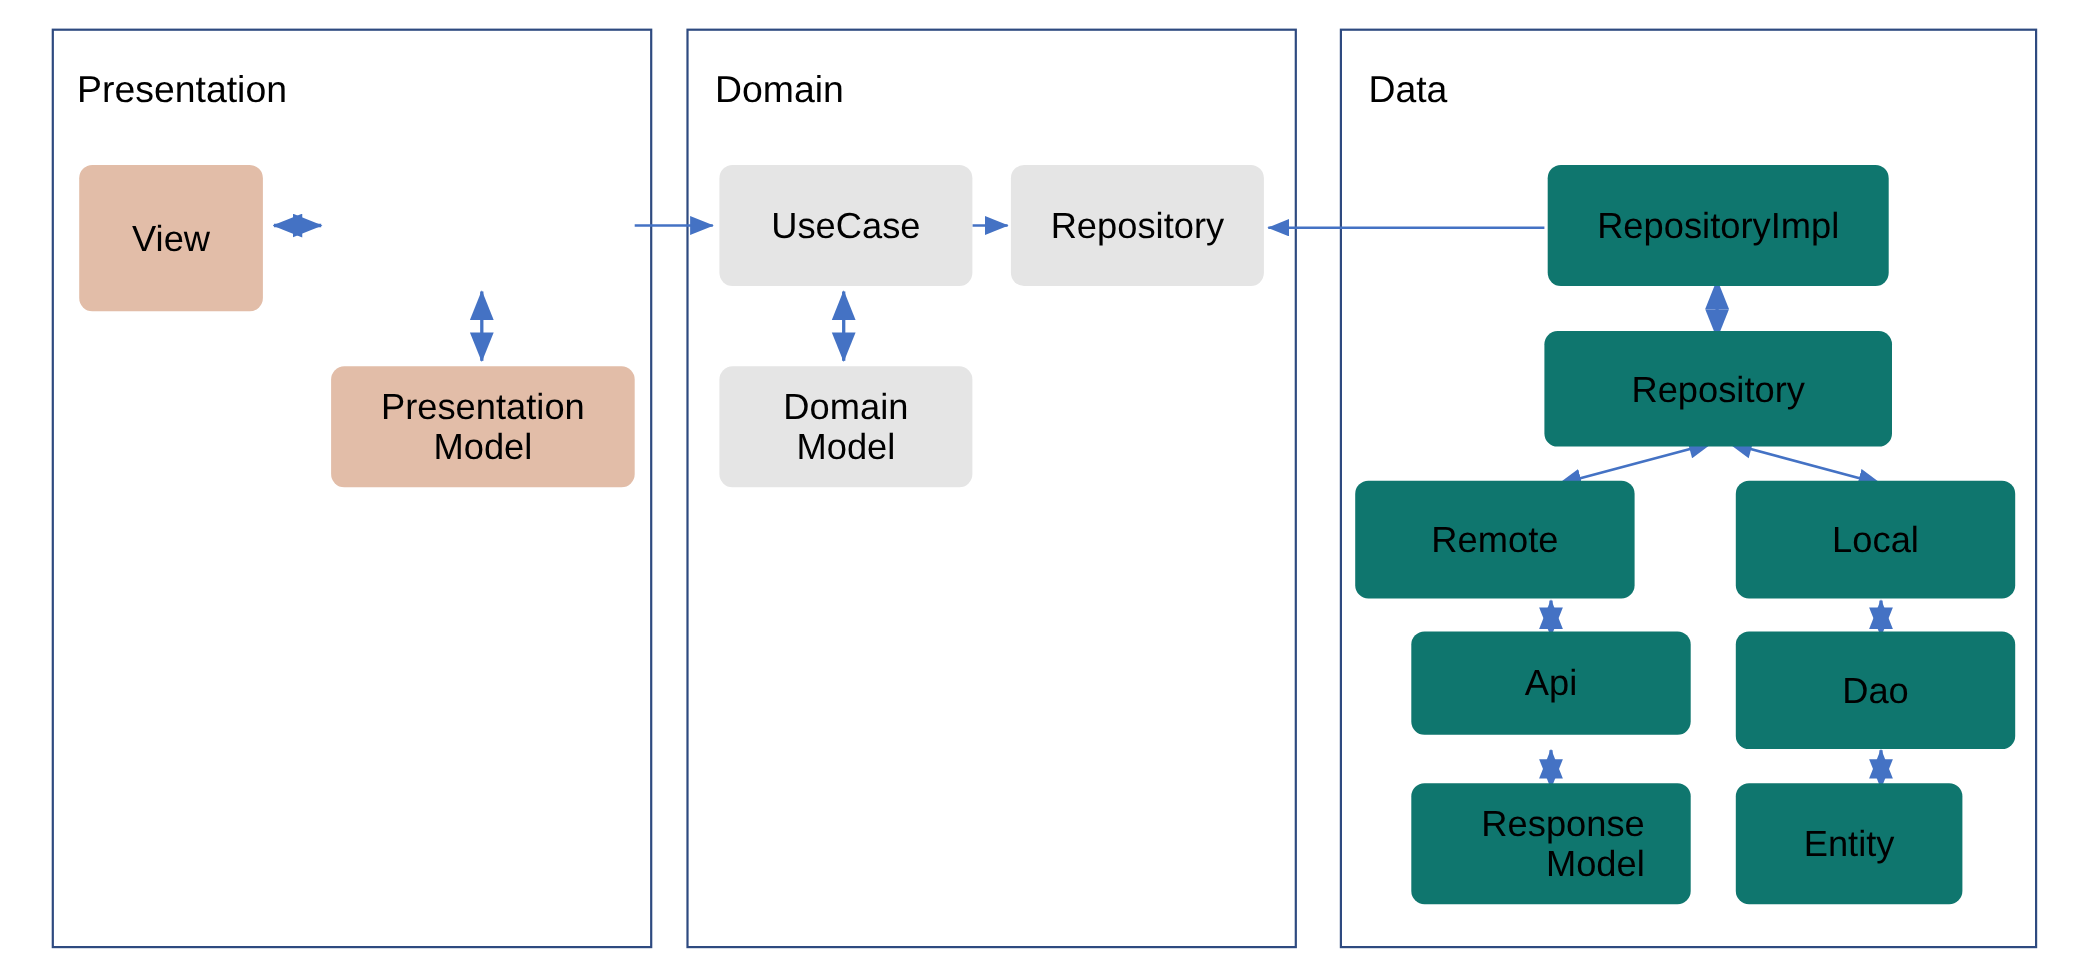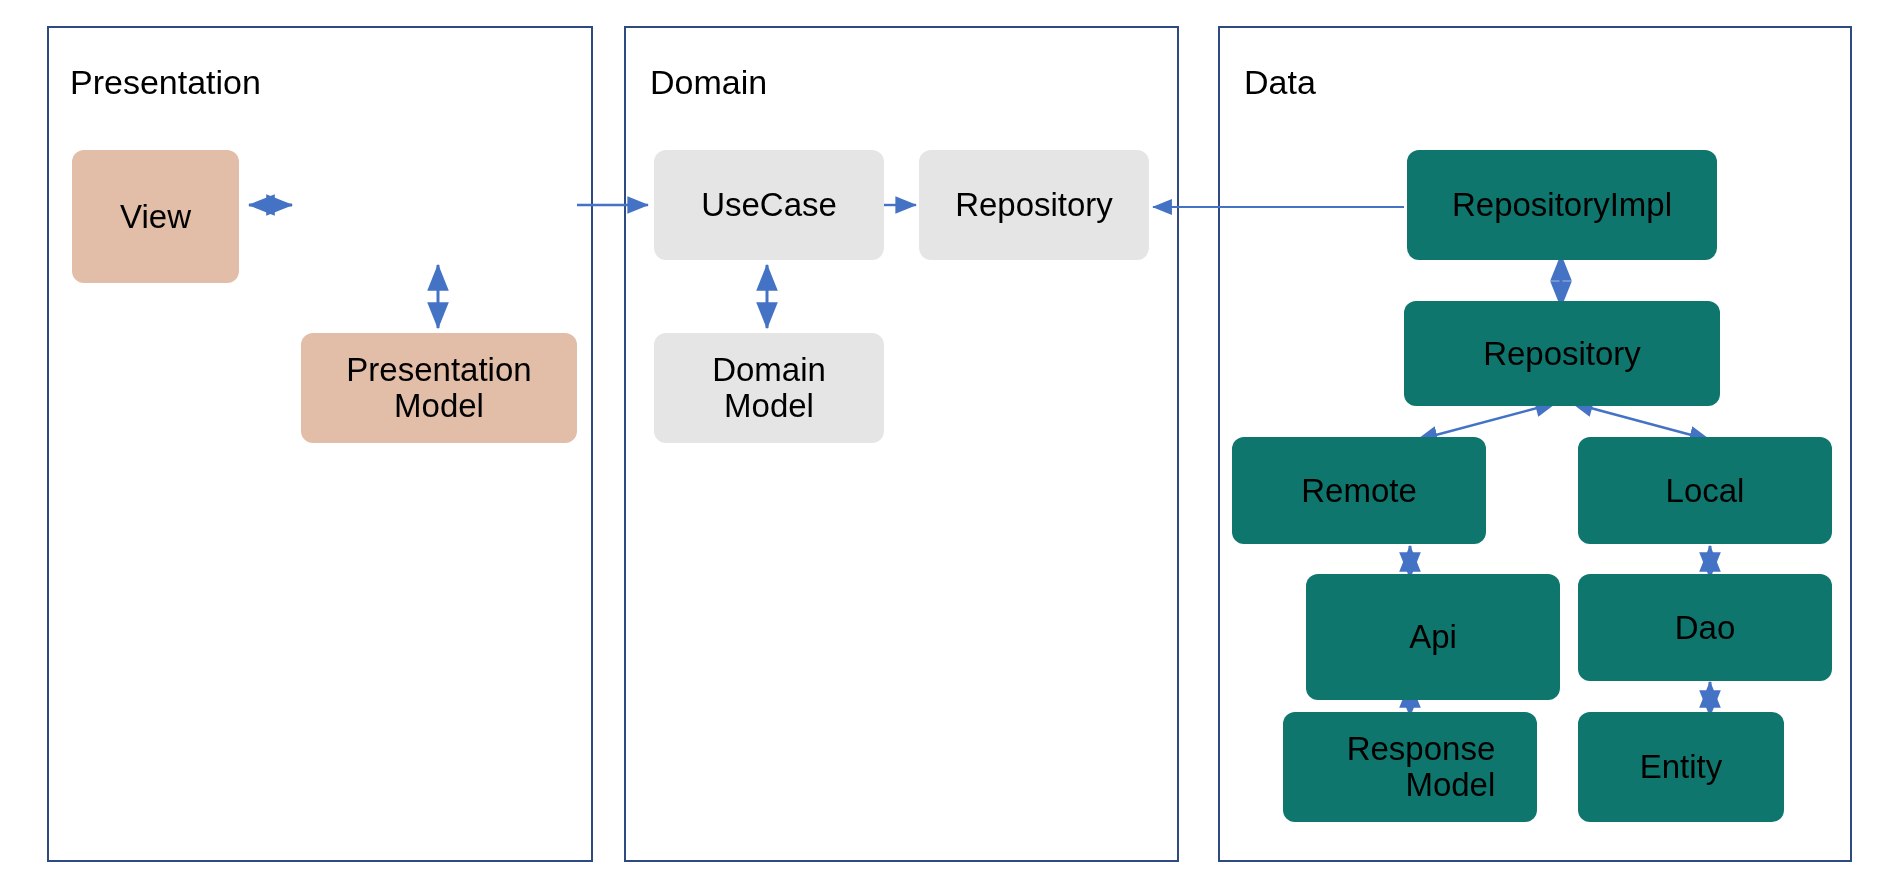--- a/index.html
+++ b/index.html
@@ -115,21 +115,21 @@
 Model</div>
 
   <div class="node fill-data" style="left:1407px; top:150px; width:310px; height:110px;">RepositoryImpl</div>
 
   <div class="node fill-data" style="left:1404px; top:301px; width:316px; height:105px;">Repository</div>
 
   <div class="node fill-data" style="left:1232px; top:437px; width:254px; height:107px;">Remote</div>
 
   <div class="node fill-data" style="left:1578px; top:437px; width:254px; height:107px;">Local</div>
 
-  <div class="node fill-data" style="left:1283px; top:574px; width:254px; height:126px;margin-left:23px;">Api</div>
+  <div class="node fill-data" style="left:1283px; top:574px; width:254px; height:94px;">Api</div>
 
   <div class="node fill-data" style="left:1578px; top:574px; width:254px; height:107px;">Dao</div>
 
   <div class="node fill-data" style="left:1283px; top:712px; width:254px; height:110px;padding-left:28px;">Response
 Model</div>
 
   <div class="node fill-data" style="left:1578px; top:712px; width:206px; height:110px;">Entity</div>
 
 </div>
 

